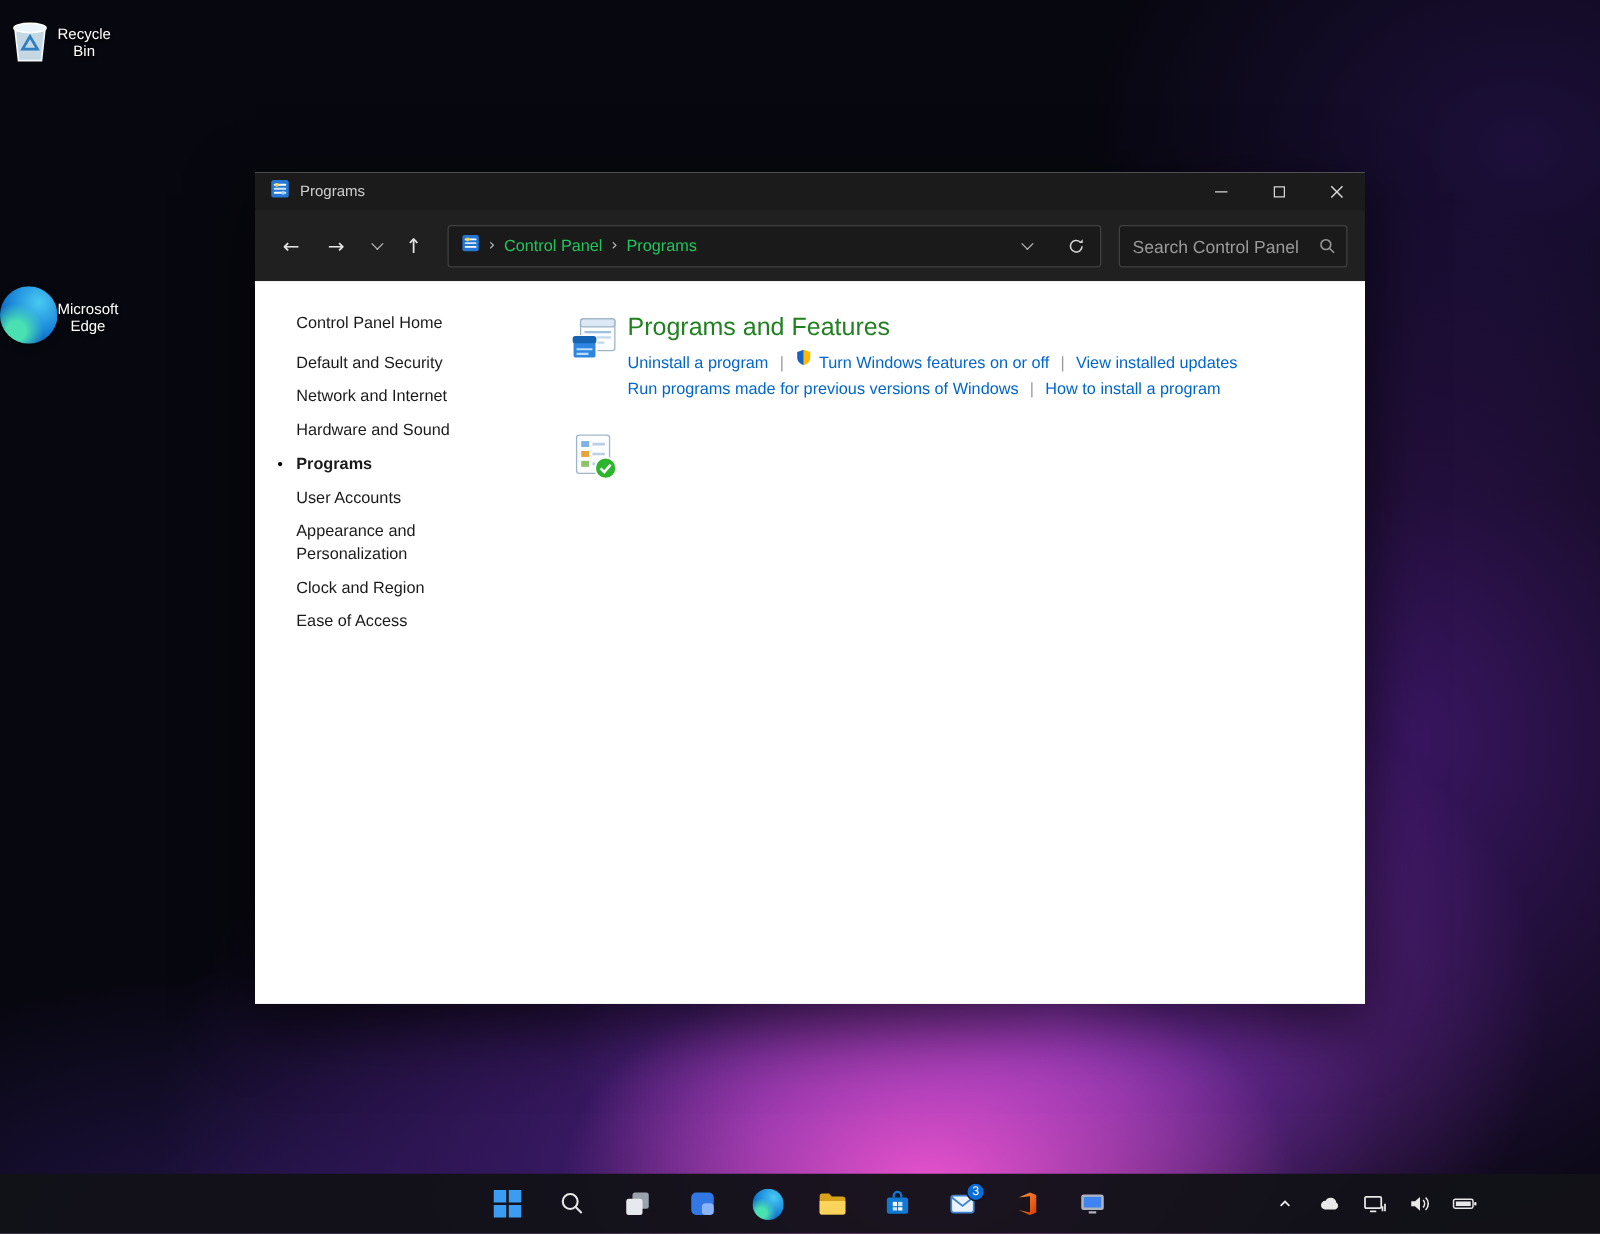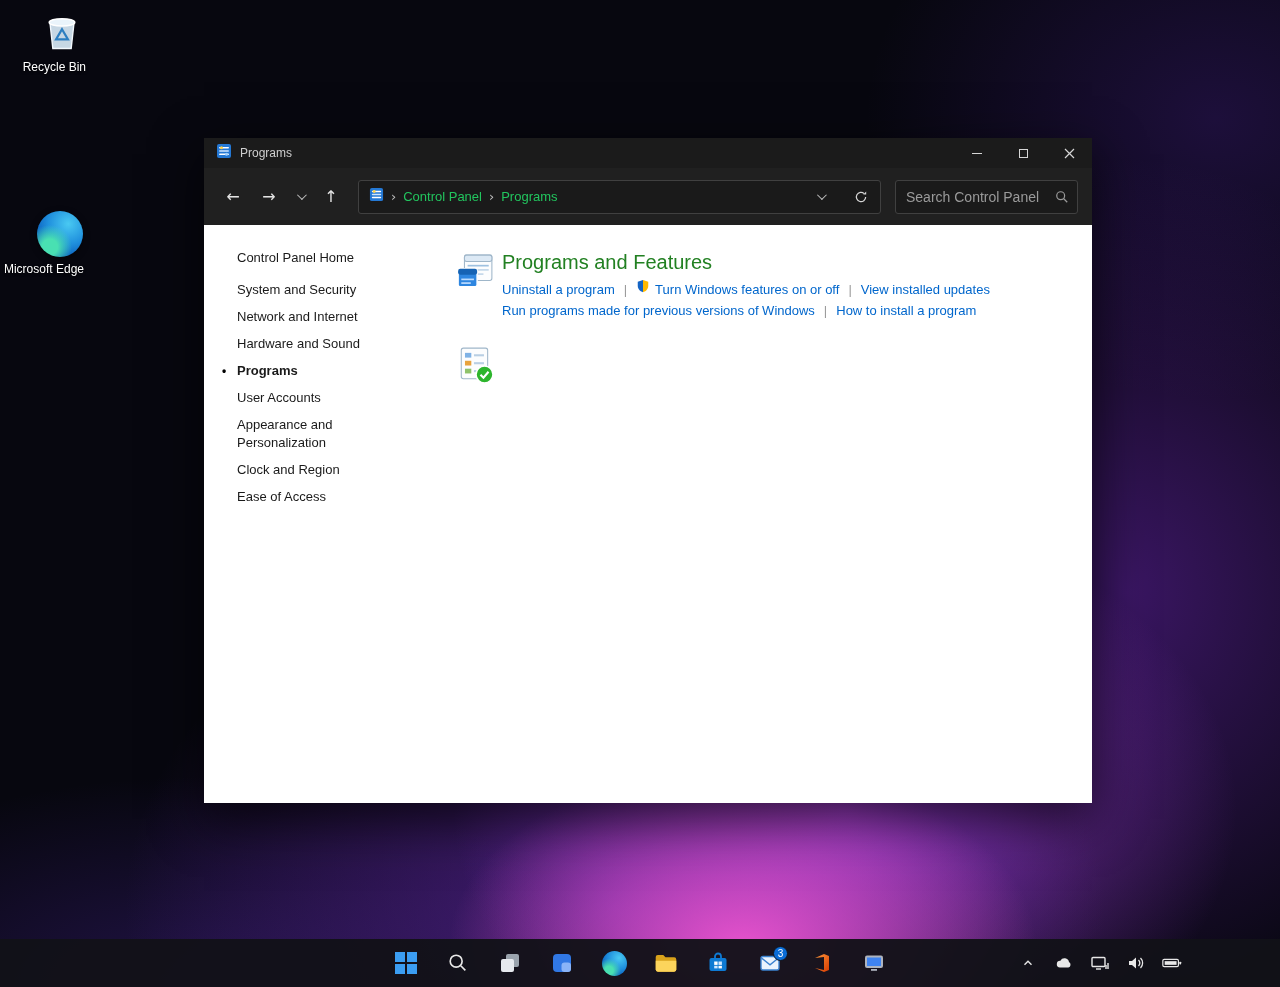--- a/index.html
+++ b/index.html
@@ -12,21 +12,21 @@
       radial-gradient(ellipse 420px 260px at 58% 96%, rgba(255,90,216,0.85), rgba(255,90,216,0) 70%),
       radial-gradient(ellipse 560px 420px at 66% 82%, rgba(168,64,228,0.75), rgba(168,64,228,0) 70%),
       radial-gradient(ellipse 700px 520px at 48% 92%, rgba(122,47,208,0.55), rgba(122,47,208,0) 70%),
       radial-gradient(ellipse 520px 620px at 88% 60%, rgba(120,40,200,0.45), rgba(120,40,200,0) 70%),
       radial-gradient(ellipse 500px 400px at 95% 12%, rgba(70,30,140,0.35), rgba(70,30,140,0) 70%),
       radial-gradient(ellipse 600px 300px at 15% 100%, rgba(80,40,170,0.35), rgba(80,40,170,0) 70%),
       #07070f;
   }
 
   
-  .desktop-icon { position:absolute; width:84px; display:flex; flex-direction:column; align-items:flex-end; cursor:default; }
+  .desktop-icon { position:absolute; width:84px; display:flex; flex-direction:row; align-items:center; cursor:default; }
   .di-img { width:48px; height:48px; display:flex; align-items:center; justify-content:center; }
   .di-label { margin-top:4px; font-size:12px; color:#fff; text-align:center; text-shadow:0 1px 3px rgba(0,0,0,.9); line-height:14px; }
   .edge-ball {
     width:46px; height:46px; border-radius:50%;
     background:
       radial-gradient(circle at 28% 78%, #49e0b2 0 16%, rgba(73,224,178,0) 45%),
       radial-gradient(circle at 68% 28%, #49c9f2, #1f8fdd 45%, #0d63c0 72%, #123f8c 100%);
     box-shadow:0 2px 6px rgba(0,0,0,.5);
   }
 
@@ -99,21 +99,21 @@
     <div class="di-img">
       <svg width="44" height="44" viewBox="0 0 48 48">
         <path d="M11 15h26l-3 27H14z" fill="#d7e9f6" fill-opacity="0.92" stroke="#f2f8fd" stroke-width="1.5"></path>
         <ellipse cx="24" cy="13.5" rx="14" ry="4" fill="#eaf4fb" stroke="#ffffff" stroke-width="1.5"></ellipse>
         <path d="M24 21l6.5 11H17.5z" fill="none" stroke="#2d7fc1" stroke-width="2.4"></path>
       </svg>
     </div>
     <div class="di-label">Recycle Bin</div>
   </div>
 
-  <div class="desktop-icon" style="left:0px; top:210px;">
+  <div class="desktop-icon" style="left:0px; top:228px;">
     <div class="di-img">
         <div class="edge-ball"></div>
       </div>
     <div class="di-label">Microsoft Edge</div>
   </div>
 
   <div class="window">
 
     <div class="titlebar">
       <div class="tb-left">
@@ -185,21 +185,21 @@
           <path d="M10 10l4 4" stroke="#9a9a9a" stroke-width="1.4"></path>
         </svg>
       </div>
     </div>
 
     <div class="winbody">
 
       <div class="sidebar">
         <div class="sb-home">Control Panel Home</div>
 
-        <div class="sb-item"><span>System and Security</span></div>
+        <div class="sb-item"><span>Default and Security</span></div>
         <div class="sb-item"><span>Network and Internet</span></div>
         <div class="sb-item"><span>Hardware and Sound</span></div>
         <div class="sb-item active"><span class="sb-bullet">•</span><span>Programs</span></div>
         <div class="sb-item"><span>User Accounts</span></div>
         <div class="sb-item"><span>Appearance and Personalization</span></div>
         <div class="sb-item"><span>Clock and Region</span></div>
         <div class="sb-item"><span>Ease of Access</span></div>
       </div>
 
       <div class="main">

